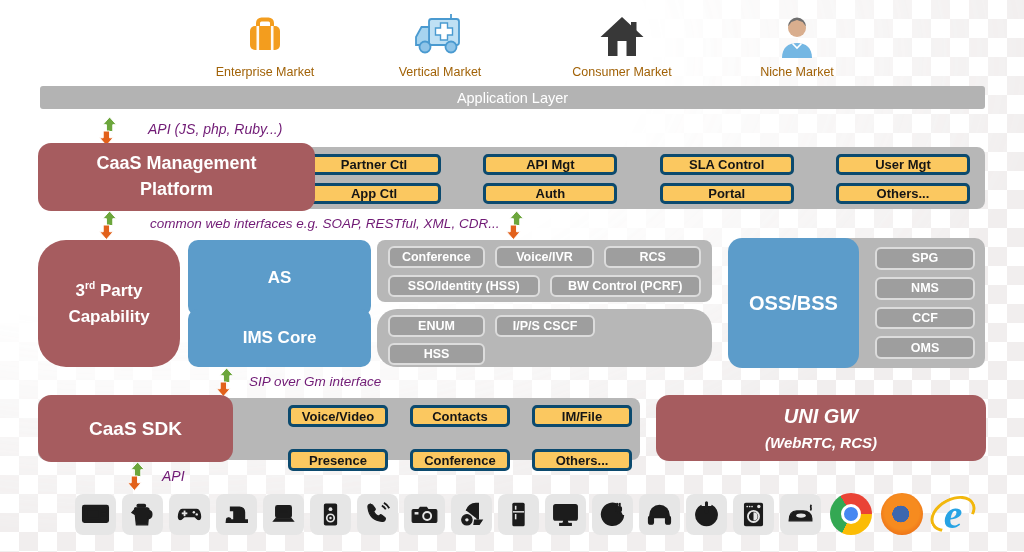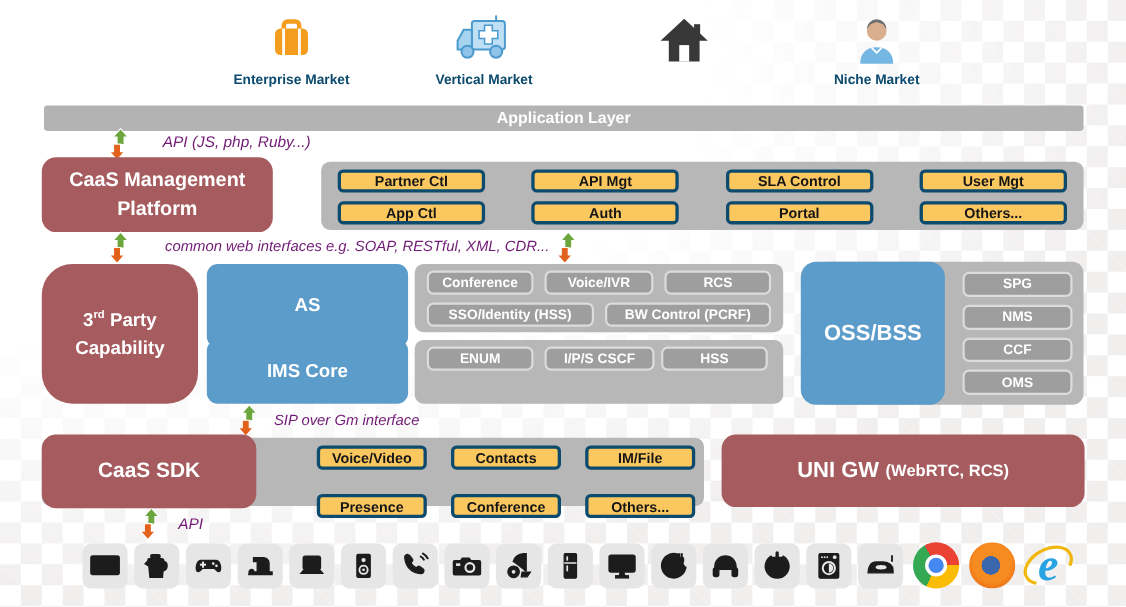--- a/index.html
+++ b/index.html
@@ -17,64 +17,64 @@
     background-position:0 0,19px 19px;
     -webkit-mask-image:radial-gradient(140% 140% at 15% 10%,transparent 34%,#000 62%);
     mask-image:radial-gradient(140% 140% at 15% 10%,transparent 34%,#000 62%);
     opacity:.85;
   }
   .abs{position:absolute;z-index:1;}
 
   
   .market{top:8px;width:170px;text-align:center;}
   .market .mkicon{height:52px;display:flex;align-items:flex-end;justify-content:center;}
-  .market .mklabel{margin-top:5px;font-size:12.5px;font-weight:bold;color:#0c4a6e;}
+  .market .mklabel{margin-top:5px;font-size:12.5px;font-weight:normal;color:#a16207;}
 
   
   .app-bar{
-    left:40px;top:96px;width:945px;height:23px;border-radius:3px;
-    background:#b3b3b3;color:#fff;font-weight:bold;font-size:14.5px;
+    left:40px;top:86px;width:945px;height:23px;border-radius:3px;
+    background:#b3b3b3;color:#fff;font-weight:normal;font-size:14.5px;
     display:flex;align-items:center;justify-content:center;
   }
 
   
   .note{font-style:italic;color:#701a75;font-size:14px;white-space:nowrap;}
   .note-sm{font-size:13.5px;}
   .arrow{width:24px;height:31px;}
 
   
   .maroon{
     background:#a65c5f;color:#fff;font-weight:bold;
     display:flex;flex-direction:column;align-items:center;justify-content:center;
     text-align:center;
   }
   .blue{
     background:#5c9cca;color:#fff;font-weight:bold;
     display:flex;align-items:center;justify-content:center;text-align:center;
   }
   .graybar{background:#b7b7b7;}
 
-  .mgmt-box{left:38px;top:143px;width:210px;height:68px;border-radius:13px;font-size:18px;line-height:1.42;}
+  .mgmt-box{left:38px;top:143px;width:277px;height:68px;border-radius:13px;font-size:18px;line-height:1.42;}
   .mgmt-container{left:292px;top:147px;width:693px;height:62px;border-radius:8px;}
   .mgmt-grid{
     position:absolute;inset:0;padding:7px 15px;box-sizing:border-box;
     display:grid;grid-template-columns:repeat(4,134px);justify-content:space-between;
     row-gap:8px;
   }
   .ybox{
     background:#fbc860;border:3px solid #0c4a6e;border-radius:5px;height:21px;
     display:flex;align-items:center;justify-content:center;
     font-weight:bold;font-size:13px;color:#151515;box-sizing:border-box;
   }
 
   .third-party{left:38px;top:240px;width:142px;height:127px;border-radius:28px;font-size:17px;line-height:1.5;}
   .as-box{left:188px;top:240px;width:183px;height:76px;border-radius:10px;font-size:17px;}
   .ims-box{left:188px;top:309px;width:183px;height:58px;border-radius:10px;font-size:17px;}
   .as-container{left:377px;top:240px;width:335px;height:62px;border-radius:8px;padding:6px 11px;box-sizing:border-box;display:flex;flex-direction:column;gap:7px;}
-  .ims-container{left:377px;top:309px;width:335px;height:58px;border-radius:8px;padding:6px 11px;box-sizing:border-box;display:flex;flex-direction:row;gap:6px;text-align:right;}
+  .ims-container{left:377px;top:309px;width:335px;height:58px;border-radius:20px;padding:6px 11px;box-sizing:border-box;display:flex;flex-direction:column;gap:6px;text-align:right;}
   .grow{display:flex;gap:10px;}
   .gbox{
     background:#9e9e9e;border:2px solid #dcdcdc;border-radius:6px;height:22px;
     display:flex;align-items:center;justify-content:center;
     color:#fff;font-weight:bold;font-size:12.5px;box-sizing:border-box;
   }
 
   .oss-container{left:742px;top:238px;width:243px;height:130px;border-radius:10px;
     display:flex;flex-direction:column;align-items:flex-end;gap:7px;
     padding:9px 10px;box-sizing:border-box;}
@@ -82,21 +82,21 @@
   .oss-container .gbox{width:100px;height:23px;}
 
   .sdk-container{left:38px;top:398px;width:602px;height:62px;border-radius:8px;}
   .sdk-box{left:38px;top:395px;width:195px;height:67px;border-radius:13px;font-size:19px;z-index:2;}
   .sdk-grid{
     position:absolute;left:250px;top:7px;
     display:grid;grid-template-columns:100px 100px 100px;column-gap:11px;row-gap:7px;gap:22px;
   }
   .sdk-grid .ybox{height:22px;}
 
-  .uni-box{left:656px;top:395px;width:330px;height:66px;border-radius:13px;flex-direction:row;gap:6px;}
+  .uni-box{left:656px;top:395px;width:330px;height:66px;border-radius:13px;flex-direction:column;gap:6px;font-style:italic;}
   .uni-title{font-size:20px;font-weight:bold;}
   .uni-sub{font-size:15px;font-weight:bold;}
 
   
   .devices{left:75px;top:493px;display:flex;gap:6px;align-items:center;}
   .tile{
     width:41px;height:41px;border-radius:8px;background:#e6e6e6;
     display:flex;align-items:center;justify-content:center;flex:0 0 auto;
   }
   .tile svg{width:29px;height:29px;}
@@ -146,20 +146,21 @@
 </div>
 
 <div class="abs market" style="left:537px">
   <div class="mkicon">
     <svg width="48" height="46" viewBox="0 0 48 46">
       <rect x="33" y="8" width="5.5" height="9" fill="#383838"></rect>
       <path d="M24 3 L2.5 23 h7.5 v19 h28 V23 h7.5 Z" fill="#383838"></path>
       <rect x="19.5" y="27" width="9" height="15" fill="#ffffff"></rect>
     </svg>
   </div>
+  <div class="mklabel">Consumer Market</div>
 </div>
 
 <div class="abs market" style="left:712px">
   <div class="mkicon">
     <svg width="44" height="48" viewBox="0 0 44 48">
       <path d="M7 46 c0-10 6-15 15-15 s15 5 15 15 Z" fill="#74b7e3"></path>
       <circle cx="22" cy="16" r="9" fill="#d9ae8e"></circle>
       <path d="M13 14.5 a9 9 0 0 1 18 0 l-3.4-4.4 -5.6-2.2 -5.6 2.2 Z" fill="#6f6f6f"></path>
       <path d="M17.5 31.5 l4.5 4.5 4.5-4.5" fill="none" stroke="#ffffff" stroke-width="1.6"></path>
     </svg>

